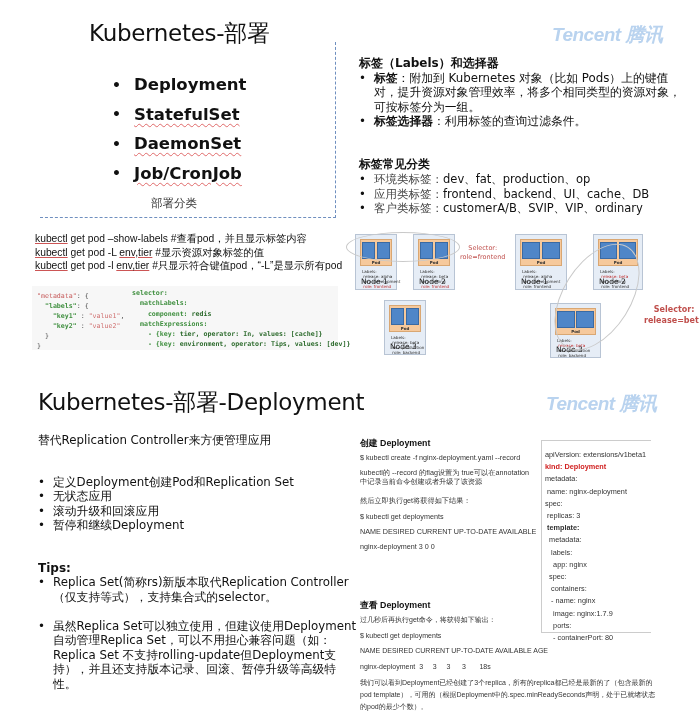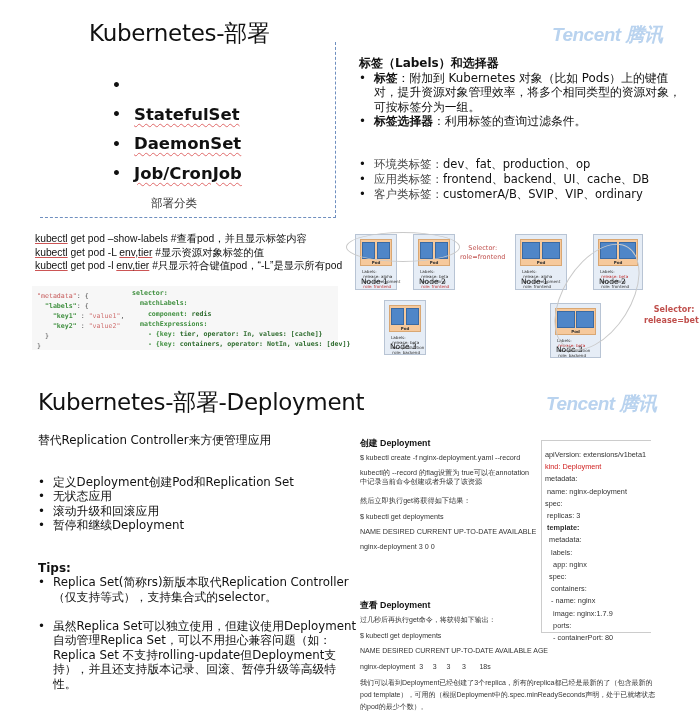--- a/index.html
+++ b/index.html
@@ -71,37 +71,38 @@
   .tips li { display: flex; }
   .tips li .b { width: 15px; flex: none; }
   .tips li .t { flex: 1; }
   .tips li.gap { margin-top: 14.5px; }
 
   .create { left: 360px; top: 439px; width: 180px; font-family: "Liberation Sans", sans-serif; font-size: 7.2px; line-height: 9px; color: #333; }
   .create .h { font-weight: bold; font-size: 8.8px; color: #111; margin-bottom: 5px; }
   .create p { margin-bottom: 6.3px; white-space: nowrap; }
   .create p.gap { margin-top: 10px; }
   .yaml { left: 541px; top: 440px; width: 110px; height: 193px; border-left: 1px solid #ccc; border-top: 1px solid #ccc; border-bottom: 1px solid #ccc; font-family: "Liberation Sans", sans-serif; font-size: 7.3px; line-height: 12.2px; color: #333; padding-left: 3px; padding-top: 8px; white-space: pre; }
-  .yaml .kind { color: #d02020; font-weight: normal; }
+  .yaml .kind { color: #d02020; font-weight: bold; }
   .yaml .bold { font-weight: bold; }
   .view { left: 360px; top: 601px; width: 340px; font-family: "Liberation Sans", sans-serif; font-size: 7px; line-height: 9px; color: #333; }
   .view .h { font-weight: bold; font-size: 8.8px; color: #111; margin-bottom: 5px; }
   .view p { margin-bottom: 6.5px; white-space: nowrap; }
   .view p.wrap { white-space: normal; width: 300px; line-height: 12px; margin-bottom: 0; }
 </style>
 </head>
 <body>
 
 <div class="abs title1">Kubernetes-部署</div>
 <div class="abs logo logo1">Tencent 腾讯</div>
 
 <div class="abs dashed-box"></div>
 <ul class="abs deploy-list">
   <li>
       <span class="dot">•</span>
+      <span class="txt">Deployment</span>
     </li>
   <li>
       <span class="dot">•</span>
       <span class="txt sq">StatefulSet</span>
     </li>
   <li>
       <span class="dot">•</span>
       <span class="txt sq">DaemonSet</span>
     </li>
   <li>
@@ -119,20 +120,21 @@
         <span class="t"><span class="bold">标签</span><span>：附加到 Kubernetes 对象（比如 Pods）上的键值对，提升资源对象管理效率，将多个相同类型的资源对象，可按标签分为一组。</span></span>
       </li>
     <li>
         <span class="b">•</span>
         <span class="t"><span class="bold">标签选择器</span><span>：利用标签的查询过滤条件。</span></span>
       </li>
   </ul>
 </div>
 
 <div class="abs cat-sec">
+  <div class="h">标签常见分类</div>
   <ul>
     <li>
         <span class="b">•</span>
         <span class="k">环境类标签：</span>
         <span>dev、fat、production、op</span>
       </li>
     <li>
         <span class="b">•</span>
         <span class="k">应用类标签：</span>
         <span>frontend、backend、UI、cache、DB</span>
@@ -156,21 +158,21 @@
   <span class="c-grn">"labels"</span><span class="c-plain">: {</span>
     <span class="c-grn">"key1"</span><span class="c-plain"> : </span><span class="c-str">"value1"</span><span class="c-plain">,</span>
     <span class="c-grn">"key2"</span><span class="c-plain"> : </span><span class="c-str">"value2"</span>
   <span class="c-plain">}</span>
 <span class="c-plain">}</span></div>
   <div class="code-r"><span></span><span class="c-grn">selector:</span>
 <span>  </span><span class="c-grn">matchLabels:</span>
 <span>    </span><span class="c-grn">component:</span><span class="c-dk"> redis</span>
 <span>  </span><span class="c-grn">matchExpressions:</span>
 <span>    </span><span class="c-grn">- {key:</span><span class="c-dk"> tier, operator: In, values: [cache]}</span>
-<span>    </span><span class="c-grn">- {key:</span><span class="c-dk"> containers, operator: NotIn, values: [dev]}</span></div>
+<span>    </span><span class="c-grn">- {key:</span><span class="c-dk"> environment, operator: Tips, values: [dev]}</span></div>
 </div>
 
 <div class="abs diagram" style="left:348px; top:230px; width:160px; height:125px;">
   <div class="node" style="left:7px; top:4px; width:42px; height:56px;">
     <div class="pod">
         <div class="ct a"></div>
         <div class="ct b"></div>
         <div class="pl">Pod</div>
       </div>
     <div class="lb"><span>Labels:</span><br>&nbsp;<span>release: alpha</span><br>&nbsp;<span>env: development</span><br>&nbsp;<span class="r">role: frontend</span></div>

